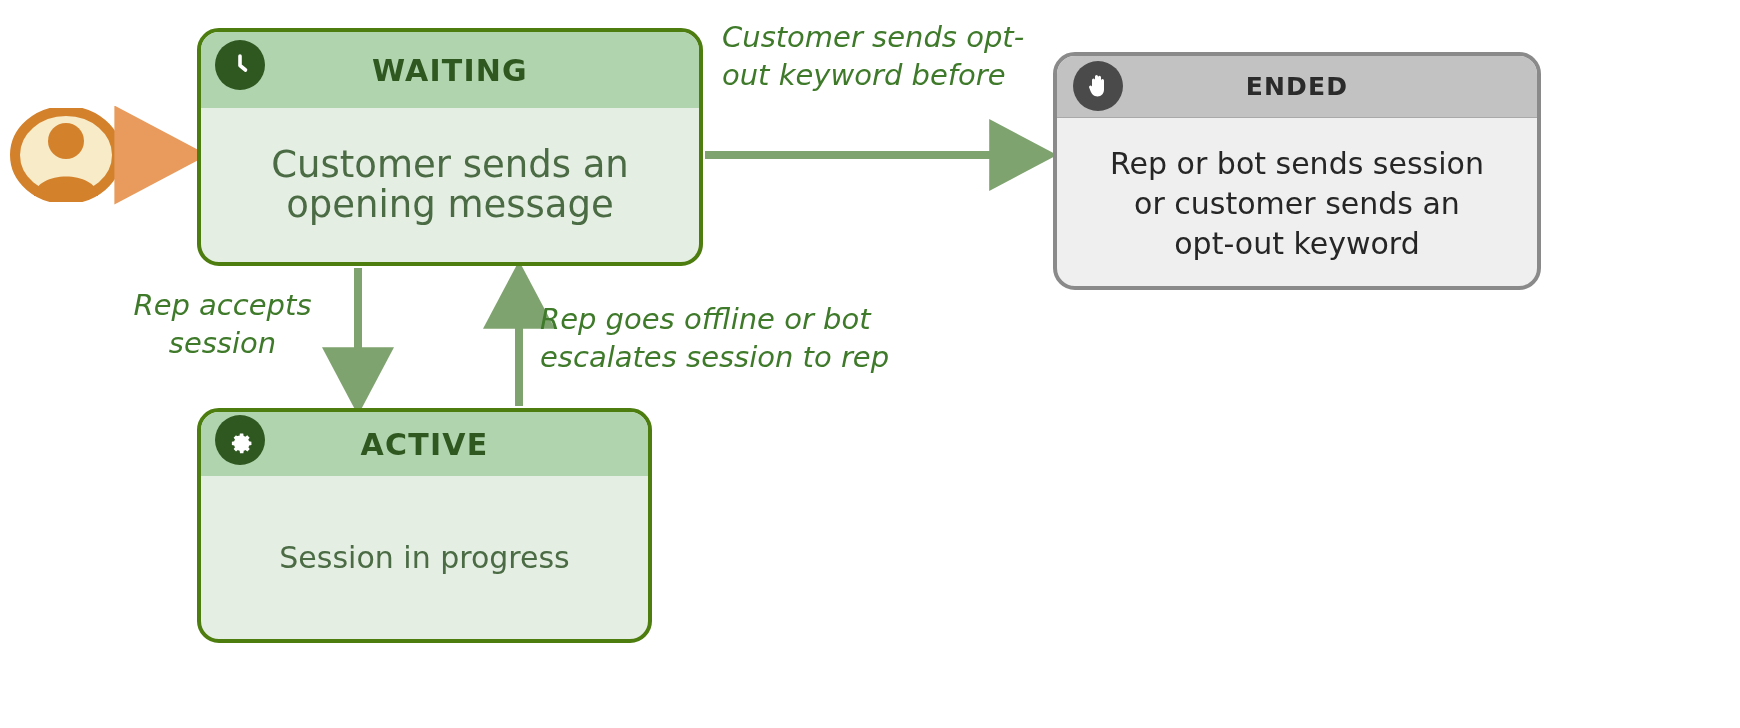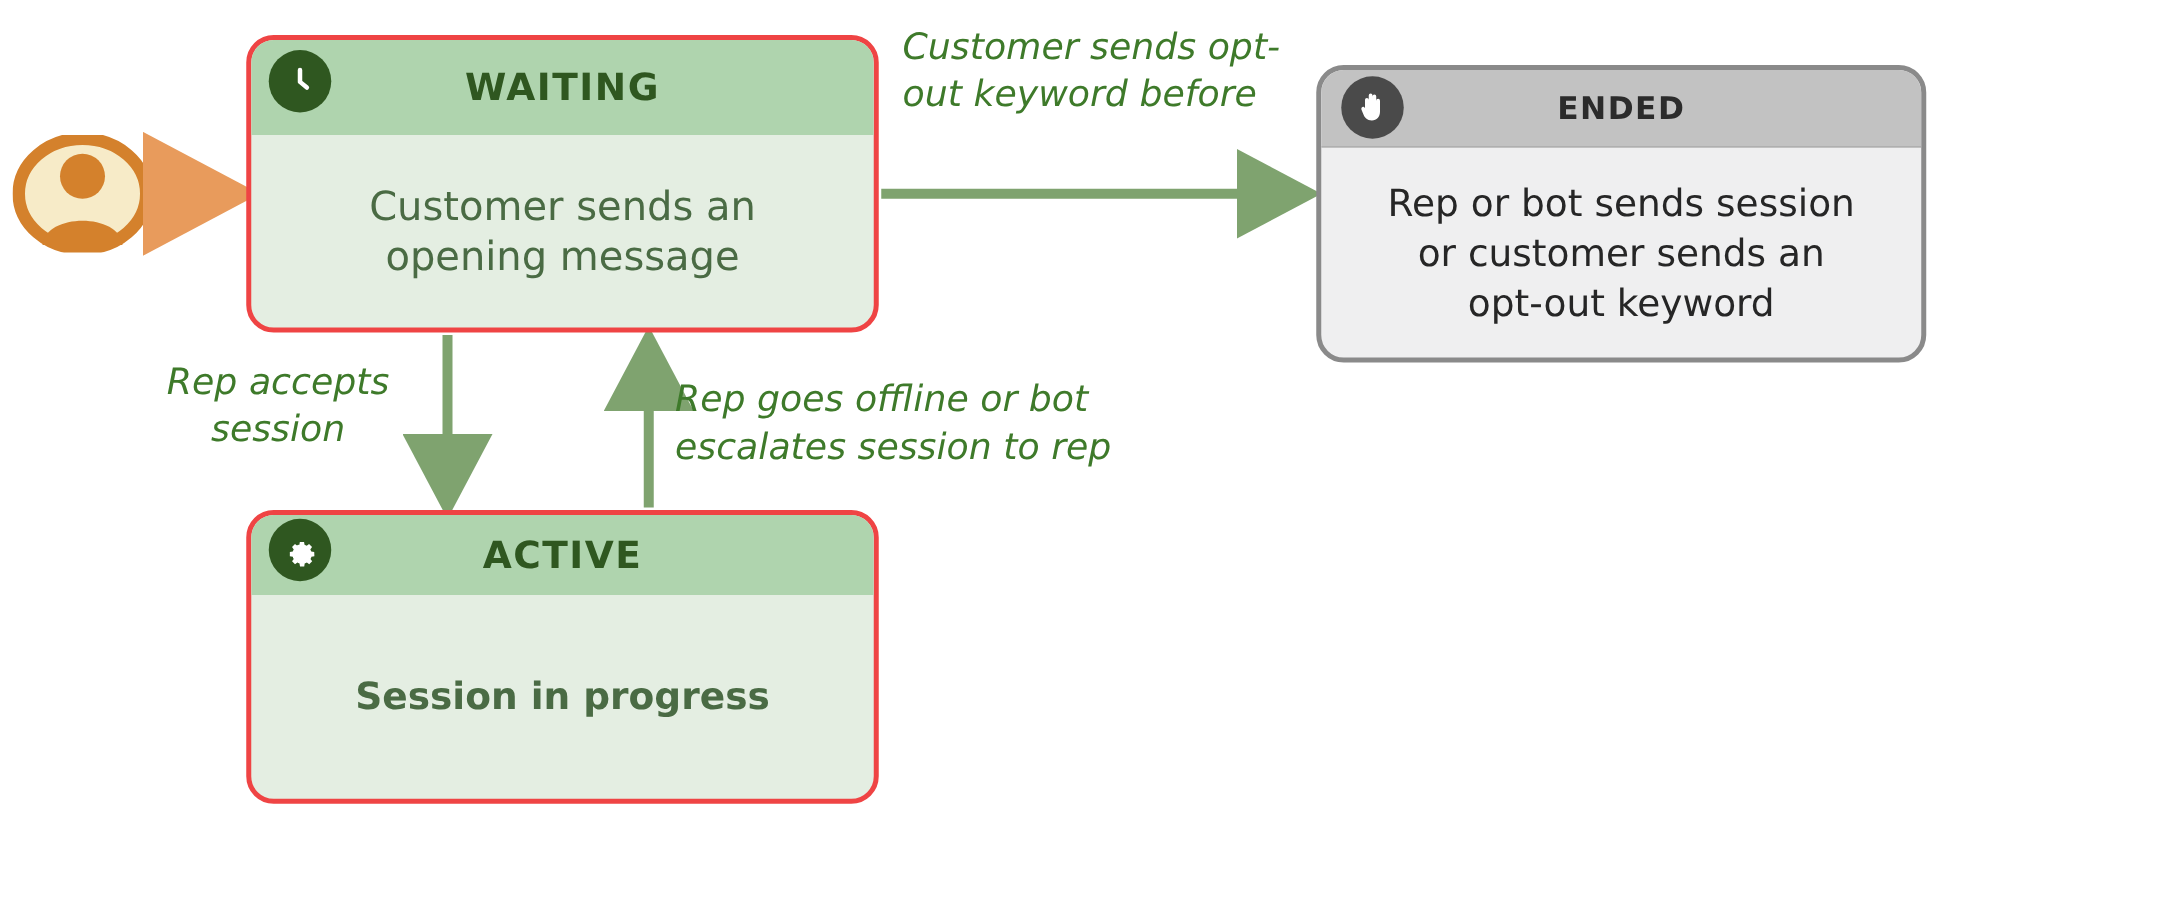--- a/index.html
+++ b/index.html
@@ -9,46 +9,46 @@
 
   
   .node{position:absolute;border-radius:22px;overflow:hidden;box-sizing:border-box;}
   .node .hdr{position:relative;display:flex;align-items:center;box-sizing:border-box;}
   .node .hdr .ico{position:absolute;display:flex;align-items:center;justify-content:center;}
   .node .hdr .ttl{width:100%;text-align:center;letter-spacing:1.2px;}
   .node .bdy{display:flex;align-items:center;justify-content:center;text-align:center;
              box-sizing:border-box;}
 
   
-  .node.green{border:4px solid #ef4444;background:#E4EEE2;}
+  .node.green{border:4px solid #4d7c0f;background:#E4EEE2;}
   .node.green .hdr{background:#AFD4AE;}
   .node.green .ttl{color:#2F5720;font-size:30px;font-weight:600;}
   .node.green .bdy{color:#4A6B44;}
 
   
   .node.gray{border:4px solid #8A8A8A;background:#EFEFF0;}
   .node.gray .hdr{background:#C2C2C2;border-bottom:1px solid #A9A9A9;}
   .node.gray .ttl{color:#2B2B2B;font-size:25px;font-weight:600;}
   .node.gray .bdy{color:#262626;}
 
   .icocirc{border-radius:50%;display:flex;align-items:center;justify-content:center;}
   .icocirc.g{background:#2F5720;}
   .icocirc.k{background:#4A4A4A;}
 
   
   #waiting{left:197px;top:28px;width:506px;height:238px;}
   #waiting .hdr{height:76px;}
   #waiting .hdr .ico{left:14px;top:8px;}
-  #waiting .bdy{height:154px;font-size:32px;line-height:40px;padding:0 24px;border-radius:18px;}
+  #waiting .bdy{height:154px;font-size:37px;line-height:40px;padding:0 24px;border-radius:18px;}
 
   
-  #active{left:197px;top:408px;width:506px;height:235px;}
+  #active{left:197px;top:408px;width:455px;height:235px;}
   #active .hdr{height:64px;}
   #active .hdr .ico{left:14px;top:3px;}
-  #active .bdy{height:163px;font-size:30px;line-height:40px;padding:0 24px;font-weight:bold;}
+  #active .bdy{height:163px;font-size:30px;line-height:40px;padding:0 24px;}
 
   
   #ended{left:1053px;top:52px;width:488px;height:238px;}
   #ended .hdr{height:62px;}
   #ended .hdr .ico{left:16px;top:5px;}
   #ended .bdy{height:172px;font-size:30px;line-height:40px;padding:0 18px;}
 
   
   #avatar{position:absolute;left:10px;top:108px;width:112px;height:94px;}
 

